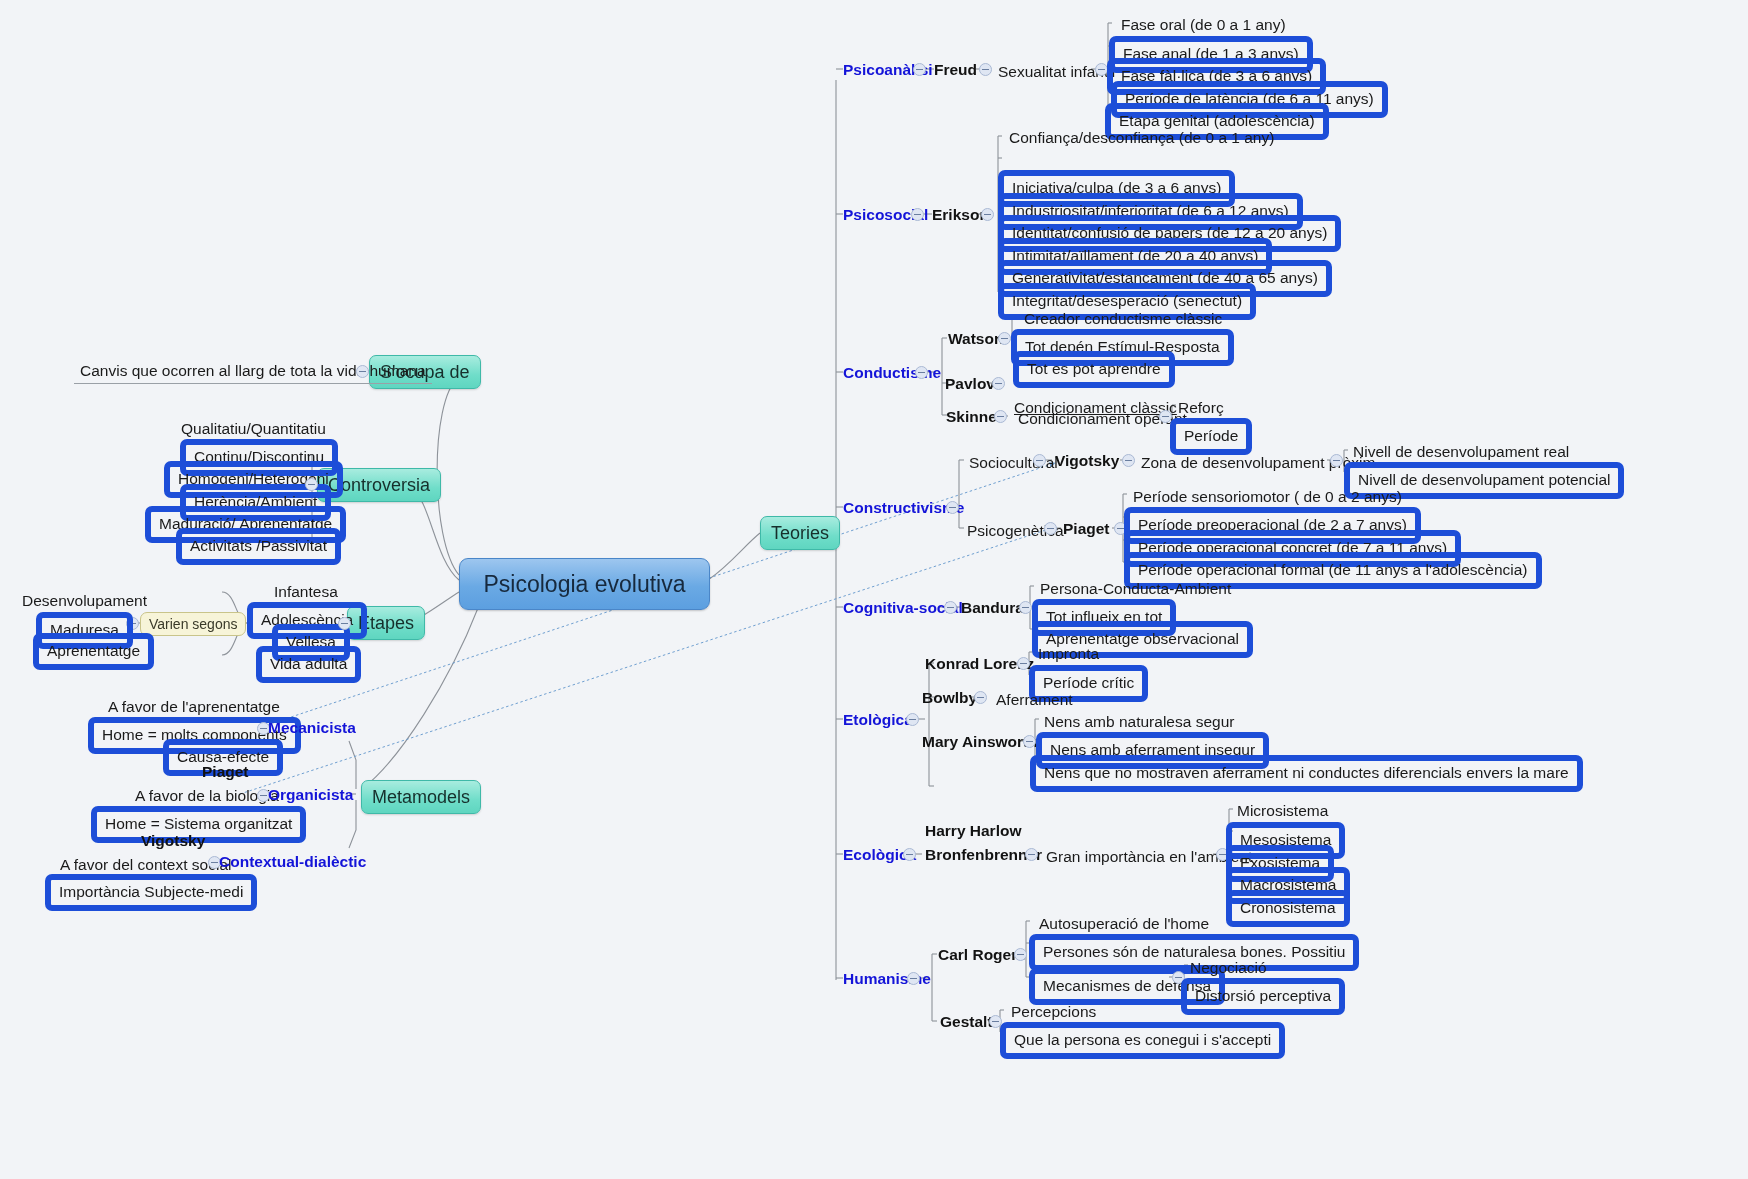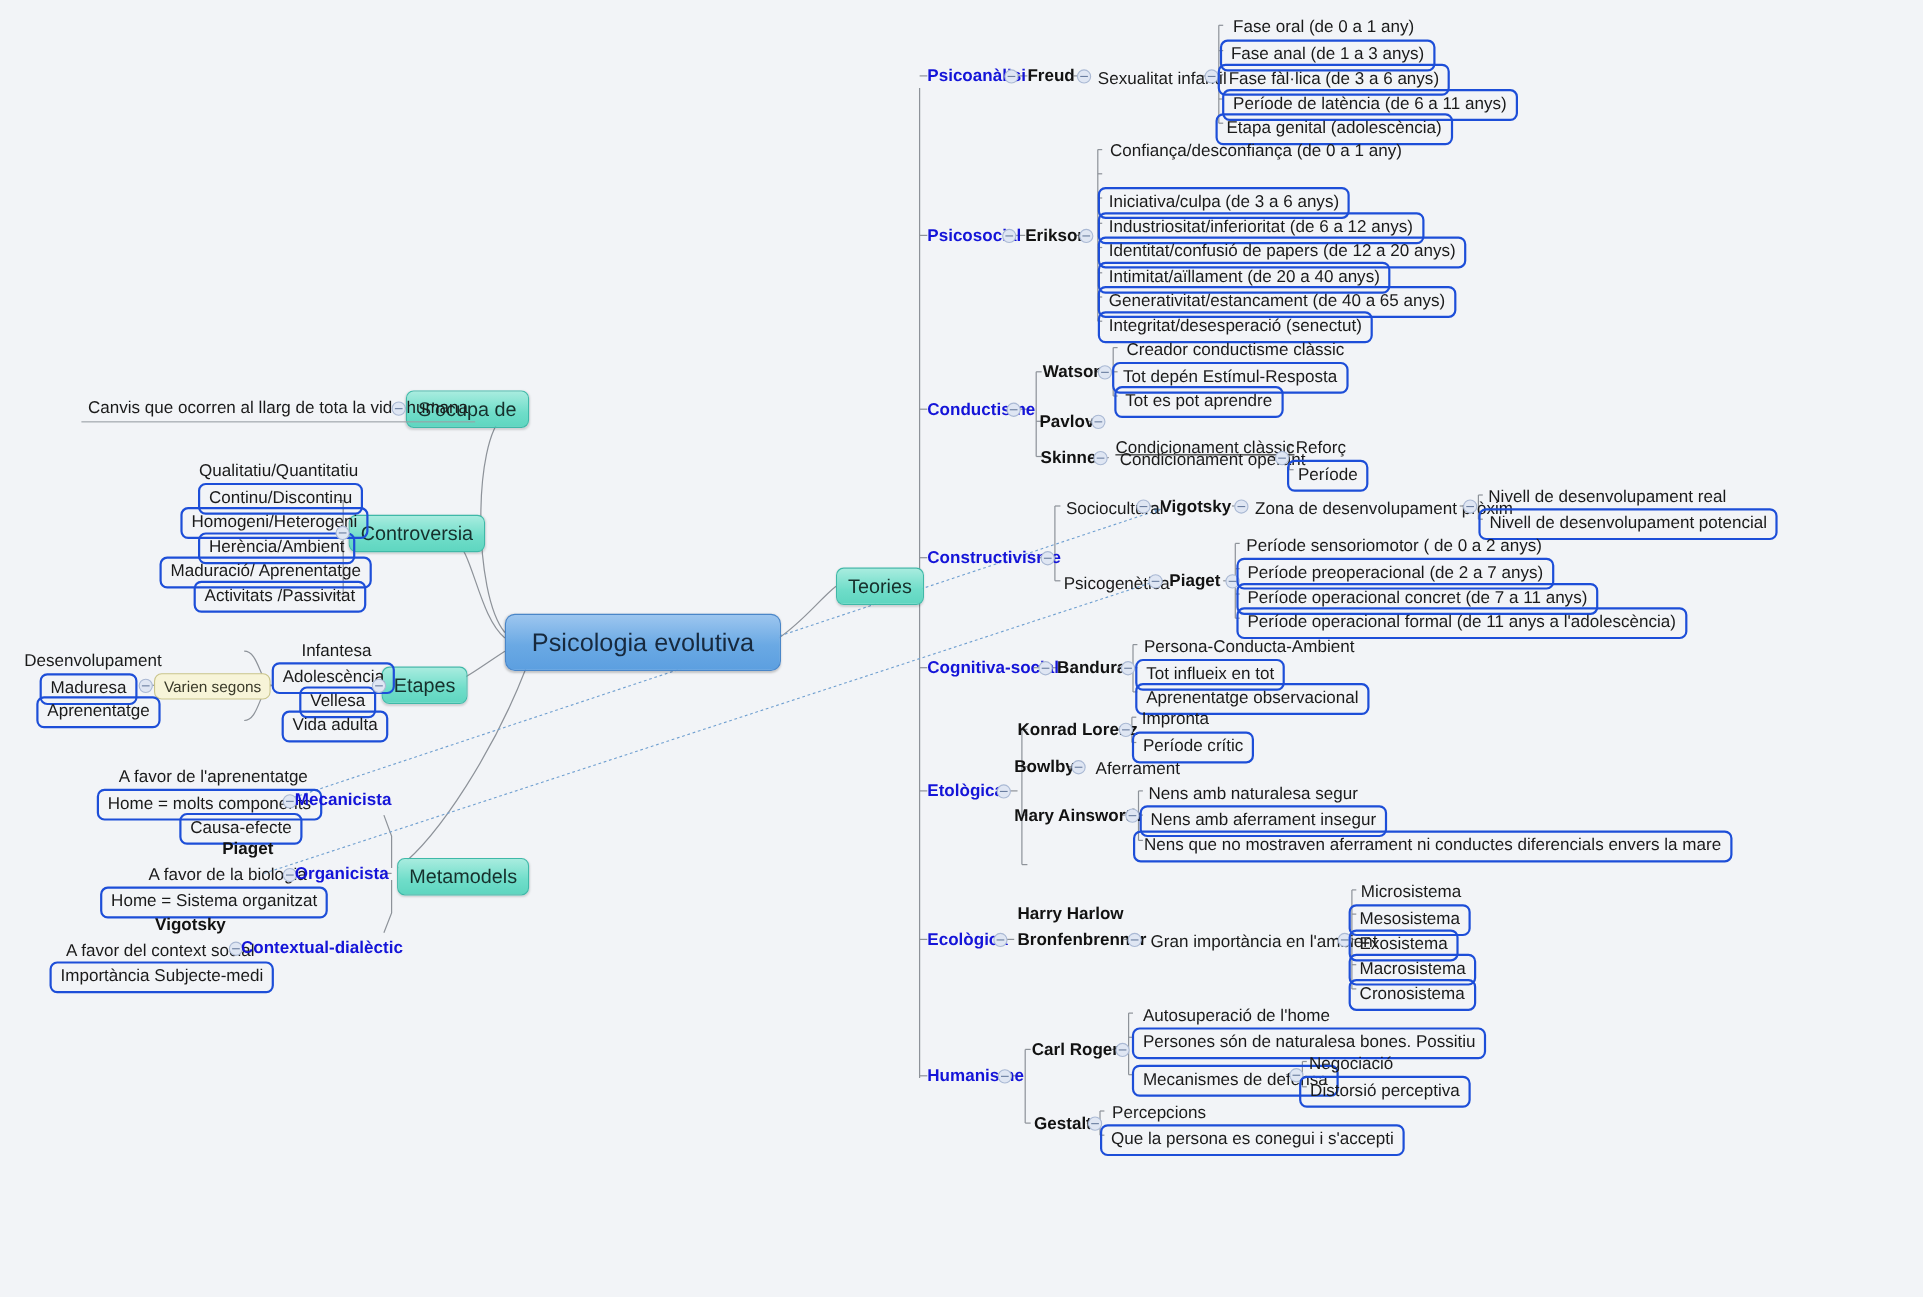--- a/index.html
+++ b/index.html
@@ -20,21 +20,21 @@
     white-space:nowrap;
     font-size:15.5px;
     color:#1a1a1a;
     line-height:1.15;
   }
   .node.plain{  
     padding:2px 6px 3px 6px;
   }
   .node.boxed{
     padding:3px 8px 4px 8px;
-    border:2px solid #1d4ed8;
+    border:6px solid #1d4ed8;
     border-radius:7px;
     background:transparent;
   }
   .node.underline{
     border-bottom:1px solid #9aa0a6;
     padding:2px 6px 3px 6px;
   }
   
   .node.author{font-weight:bold;color:#121212;}
   

